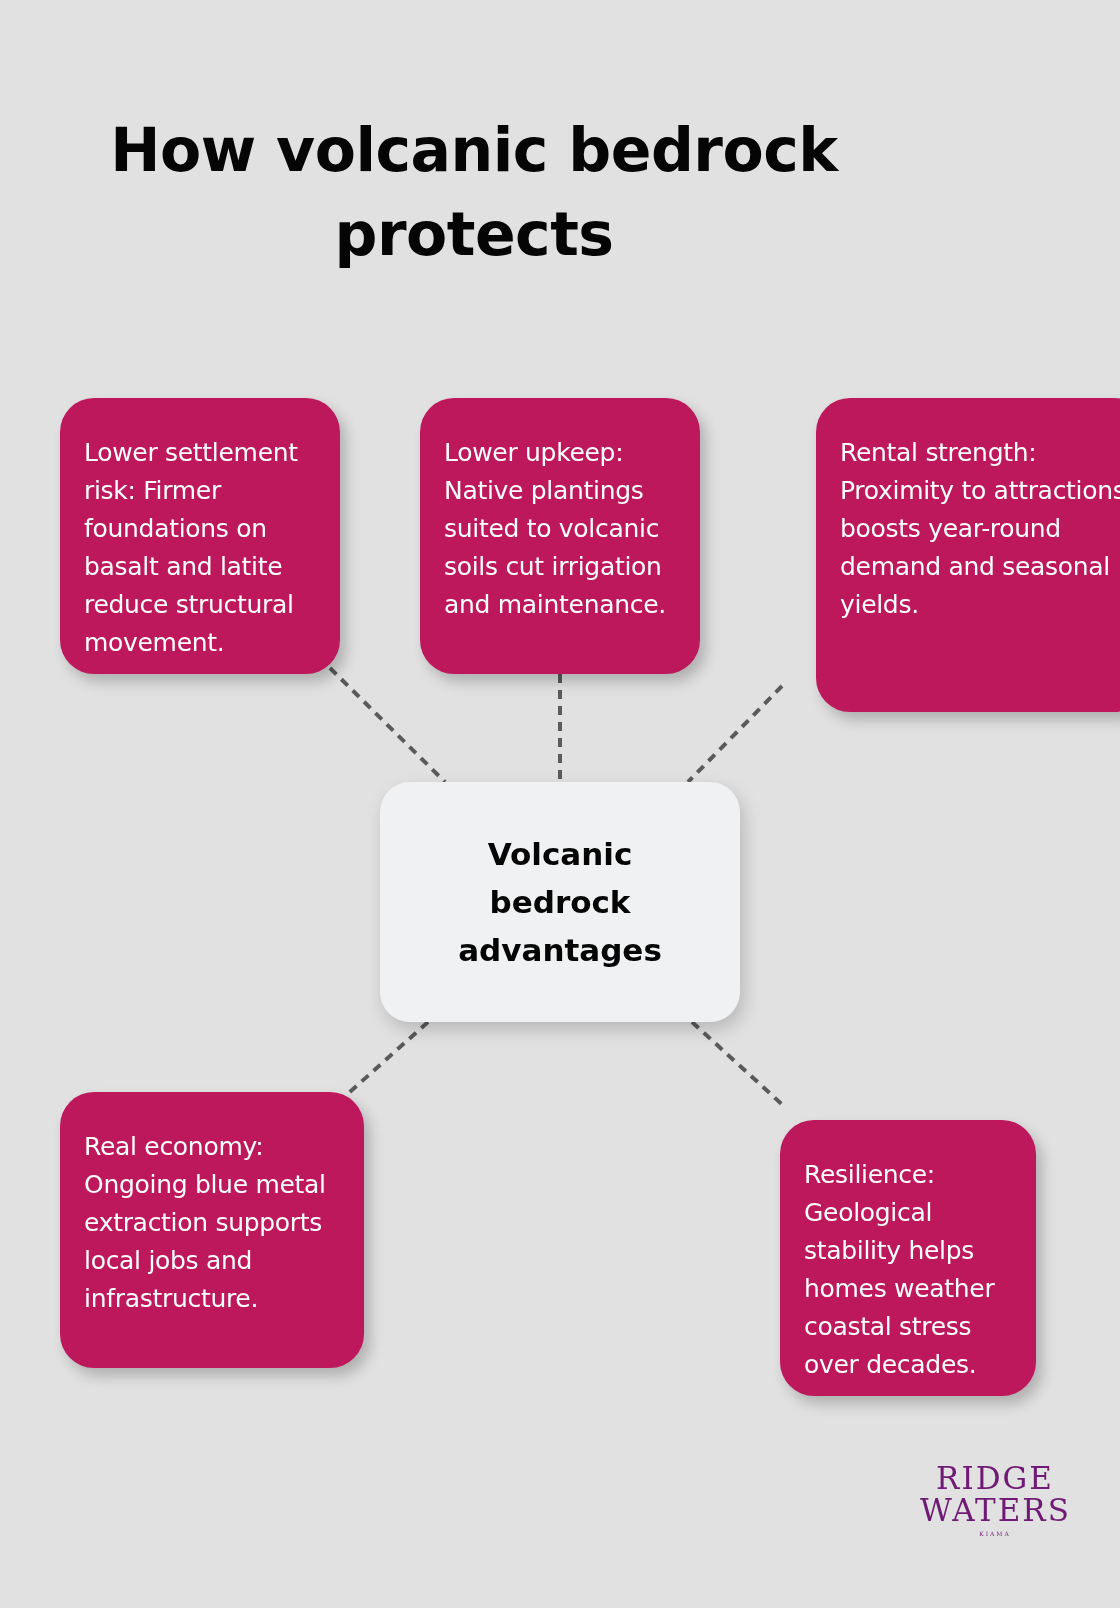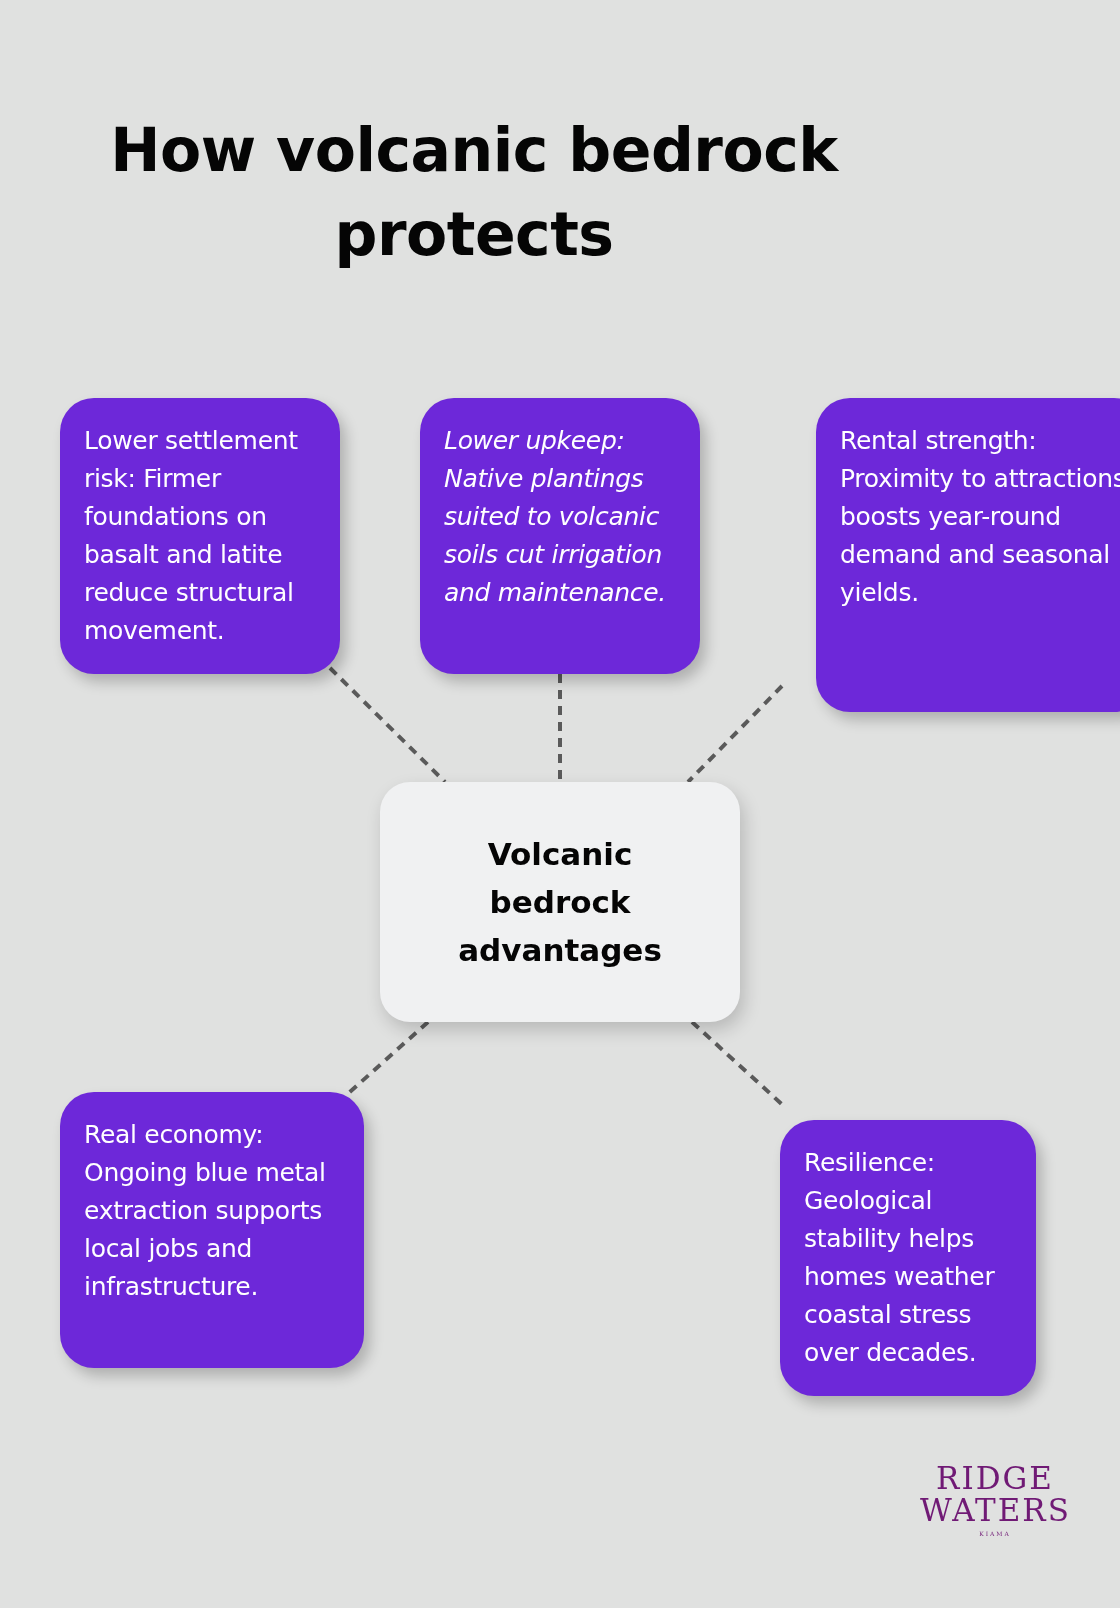--- a/index.html
+++ b/index.html
@@ -11,23 +11,23 @@
     }
     .title {
       position: absolute; left: 0; top: 108px; width: 948px;
       text-align: center; font-weight: bold; font-size: 60px;
       line-height: 84px; color: #050505;
       letter-spacing: -0.5px;
     }
     .lines { position: absolute; left: 0; top: 0; }
     .card {
       position: absolute; box-sizing: border-box;
-      background: #6d28d9; color: #ffffff;
+      background: #be185d; color: #ffffff;
       border-radius: 34px;
-      padding: 24px 20px 0 24px;
+      padding: 36px 20px 0 24px;
       font-size: 25px; line-height: 38px;
       box-shadow: 6px 8px 14px rgba(0,0,0,0.22);
       letter-spacing: -0.3px;
     }
     .center {
       position: absolute; box-sizing: border-box;
       left: 380px; top: 782px; width: 360px; height: 240px;
       background: #f0f1f2; border-radius: 30px;
       box-shadow: 4px 8px 18px rgba(0,0,0,0.18);
       display: flex; align-items: center; justify-content: center;
@@ -55,21 +55,21 @@
     <line x1="782" y1="686" x2="688" y2="782"></line>
     <line x1="428" y1="1022" x2="332" y2="1108"></line>
     <line x1="692" y1="1022" x2="786" y2="1108"></line>
   </g>
 </svg>
 
 <div class="card" style="left:60px; top:398px; width:280px; height:276px;">
   <span>Lower settlement risk: Firmer foundations on basalt and latite reduce structural movement.</span>
 </div>
 
-<div class="card" style="left:420px; top:398px; width:280px; height:276px;font-style:italic;">
+<div class="card" style="left:420px; top:398px; width:280px; height:276px;">
   <span>Lower upkeep: Native plantings suited to volcanic soils cut irrigation and maintenance.</span>
 </div>
 
 <div class="card" style="left:816px; top:398px; width:332px; height:314px;">
   <span>Rental strength: Proximity to attractions boosts year-round demand and seasonal yields.</span>
 </div>
 
 <div class="center">
   <span>Volcanic bedrock advantages</span>
 </div>

